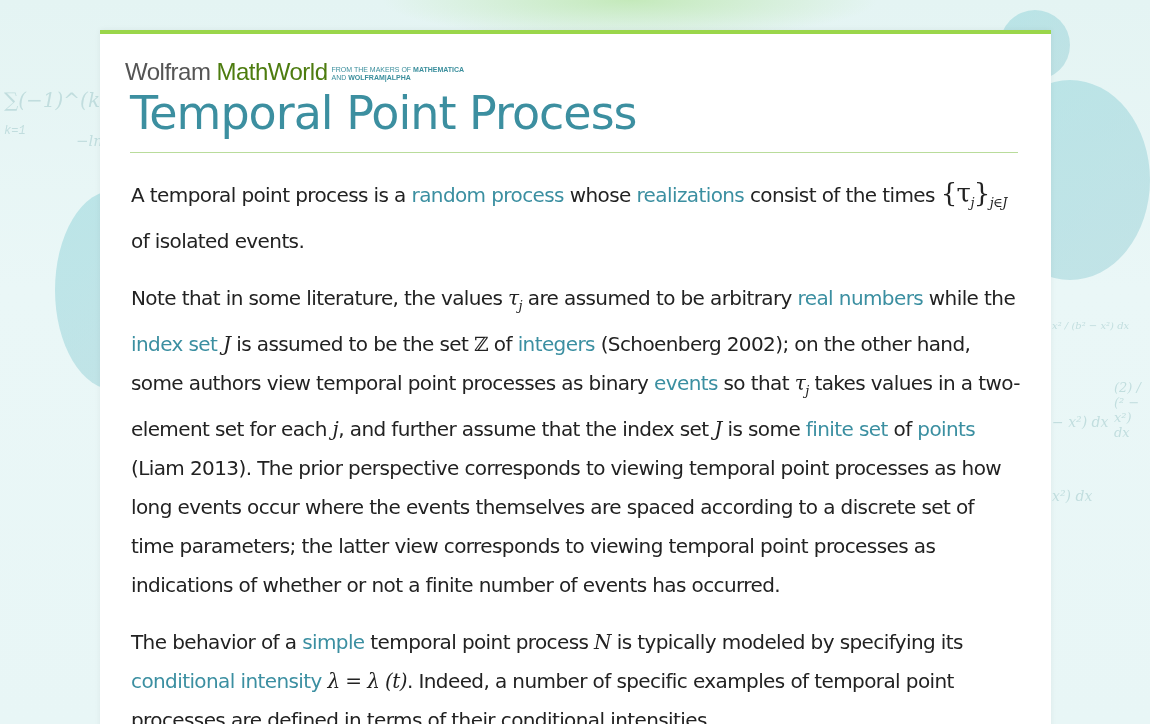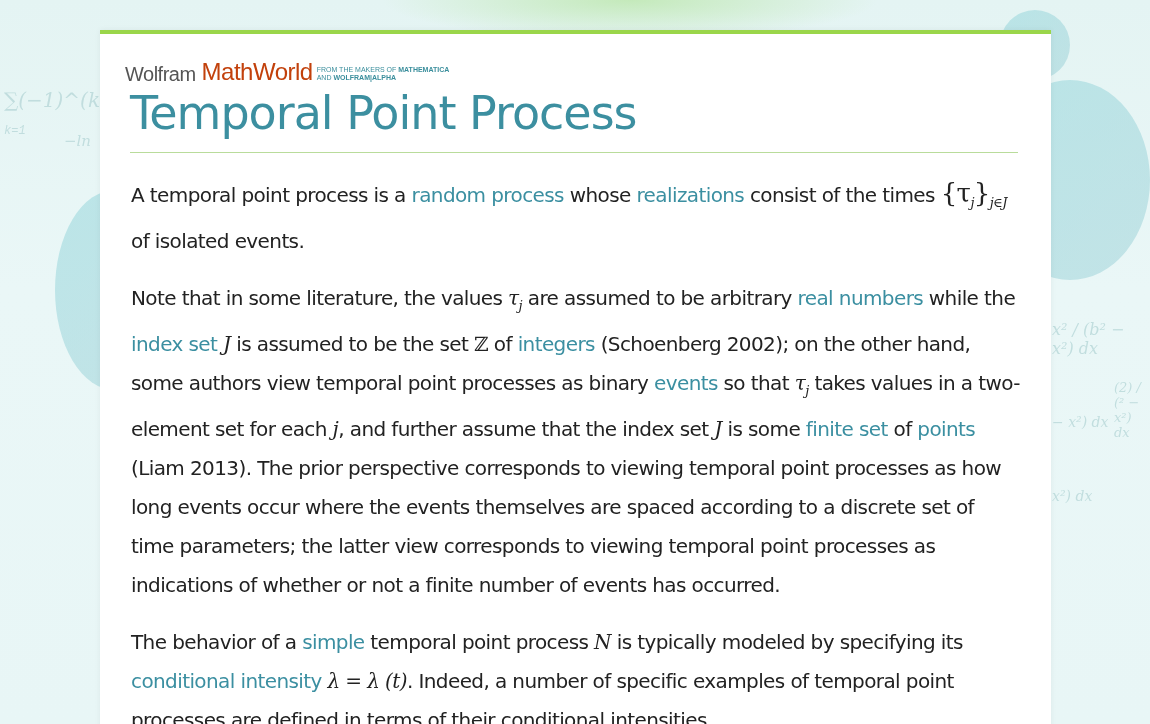--- a/index.html
+++ b/index.html
@@ -20,22 +20,22 @@
   .card {
     position:absolute; left:100px; top:30px; width:951px; height:720px;
     background:#ffffff;
     border-top:4px solid #9ad64a;
     box-shadow: 0 0 6px rgba(0,0,0,0.06);
   }
   .brand {
     position:absolute; left:25px; top:24px; display:flex; align-items:flex-end;
     font-family:"Liberation Sans", sans-serif;
   }
-  .brand .w { font-size:20px; color:#555; letter-spacing:-0.5px; }
-  .brand .mw { font-size:24px; color:#c2410c; margin-left:6px; letter-spacing:-0.5px; }
+  .brand .w { font-size:24px; color:#555; letter-spacing:-0.5px; }
+  .brand .mw { font-size:24px; color:#4d7c0f; margin-left:6px; letter-spacing:-0.5px; }
   .brand .tag { font-size:7px; line-height:8px; color:#3a8e9c; margin-left:4px; margin-bottom:4px; }
   .brand .tag b { font-weight:bold; }
   .title {
     position:absolute; left:30px; top:52px; margin:0;
     font-family:"DejaVu Sans", sans-serif; font-weight:normal;
     font-size:46px; color:#3c8fa0; letter-spacing:-1px;
   }
   .rule { position:absolute; left:30px; top:118px; width:888px; height:1px; background:#b9dc9b; }
   .content {
     position:absolute; left:31px; top:140px; width:890px;
@@ -56,24 +56,24 @@
 <div class="shape" style="left:55px;top:190px;width:120px;height:200px;"></div>
 <div class="shape" style="left:1000px;top:10px;width:70px;height:70px;"></div>
 <div class="shape" style="left:990px;top:80px;width:160px;height:200px;"></div>
 
 <div class="deco" style="left:4px;top:88px;font-size:20px;">
   <span>∑(−1)^(k−1)</span>
 </div>
 <div class="deco" style="left:4px;top:124px;font-size:12px;font-family:Liberation Mono, monospace;">
   <span>k=1</span>
 </div>
-<div class="deco" style="left:64px;top:132px;font-size:15px;">
+<div class="deco" style="left:76px;top:132px;font-size:15px;">
   <span>−ln</span>
 </div>
-<div class="deco" style="left:1052px;top:320px;font-size:16px;">x² / (b² − x²) dx</div>
+<div class="deco" style="left:1052px;top:320px;font-size:10px;">x² / (b² − x²) dx</div>
 <div class="deco" style="left:1114px;top:380px;font-size:13px;">(2) / (² − x²) dx</div>
 <div class="deco" style="left:1052px;top:414px;font-size:14px;">− x²) dx</div>
 <div class="deco" style="left:1052px;top:488px;font-size:14px;">x²) dx</div>
 
 <div class="card">
   <div class="brand">
     <span class="w">Wolfram</span>
     <span class="mw">MathWorld</span>
     <span class="tag">
       <span>FROM THE MAKERS OF </span><b>MATHEMATICA</b><br>

